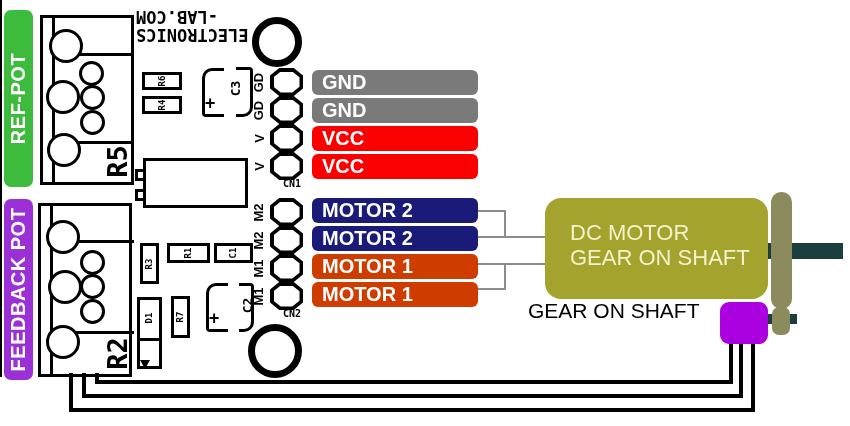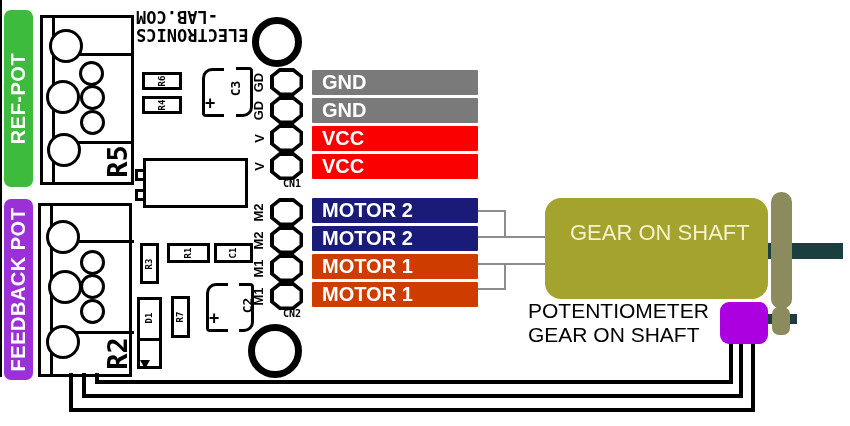--- a/index.html
+++ b/index.html
@@ -19,21 +19,21 @@
          clip-path: polygon(28% 0,72% 0,100% 27%,100% 73%,72% 100%,28% 100%,0 73%,0 27%); }
   .pad::after { content:""; position:absolute; inset:3.5px; background:#fff;
          clip-path: polygon(28% 0,72% 0,100% 27%,100% 73%,72% 100%,28% 100%,0 73%,0 27%); }
   .rbox { position: absolute; display:flex; align-items:center; justify-content:center; }
   .rbox > span { transform: rotate(-90deg); white-space: nowrap; display:block; }
   .mono { font-family: "DejaVu Sans Mono", monospace; font-weight: bold; }
   .sideband { position:absolute; width:29px; border-radius:7px; display:flex;
               align-items:center; justify-content:center; }
   .sideband > span { transform: rotate(-90deg); white-space:nowrap; color:#fff;
               font-weight:bold; font-size:20px; letter-spacing:.5px; }
-  .bar { position:absolute; left:312px; width:166px; height:25px; border-radius:1px;
+  .bar { position:absolute; left:312px; width:166px; height:25px; border-radius:6px;
          color:#fff; font-weight:bold; font-size:20px; line-height:25px; padding-left:10px; }
   .pinlab { font-weight:bold; font-size:13px; color:#000; }
   .cnlab { position:absolute; font-family:"DejaVu Sans Mono", monospace;
            font-weight:bold; font-size:10px; }
   .cbr-l { position:absolute; border:3px solid #000; border-right:none;
            border-top-left-radius:10px; border-bottom-left-radius:4px; }
   .cbr-r { position:absolute; border:3px solid #000; border-left:none;
            border-bottom-right-radius:10px; border-top-right-radius:4px; }
   .plus { position:absolute; font-family:"DejaVu Sans Mono", monospace;
           font-weight:bold; font-size:17px; }
@@ -195,31 +195,31 @@
   <div class="gline" style="left:478px;top:210px;width:28px;height:2px"></div>
   <div class="gline" style="left:504px;top:210px;width:2px;height:28px"></div>
   <div class="gline" style="left:478px;top:236px;width:68px;height:2px"></div>
   <div class="gline" style="left:478px;top:263px;width:68px;height:2px"></div>
   <div class="gline" style="left:504px;top:263px;width:2px;height:27px"></div>
   <div class="gline" style="left:478px;top:288px;width:28px;height:2px"></div>
 
   <div class="abs" style="left: 762px; top: 243px; width: 81px; height: 16px; background-color: rgb(27, 63, 63);"></div>
   <div class="abs" style="left: 545px; top: 198px; width: 223px; height: 101px; border-radius: 16px; background-color: rgb(163, 163, 46);">
     <div class="motor-text">
+      <div>DC MOTOR</div>
       <div>GEAR ON SHAFT</div>
     </div>
   </div>
   <div class="abs" style="left: 771px; top: 192px; width: 21px; height: 117px; border-radius: 10px; background-color: rgb(139, 139, 94);"></div>
 
   <div class="abs" style="left: 764px; top: 314px; width: 33px; height: 10px; background-color: rgb(27, 63, 63);"></div>
   <div class="abs" style="left: 772px; top: 307px; width: 18px; height: 28px; border-radius: 7px; background-color: rgb(139, 139, 94);"></div>
   <div class="abs" style="left: 720px; top: 302px; width: 48px; height: 42px; border-radius: 9px; background-color: rgb(171, 0, 224);"></div>
 
   <div class="abs caption" style="left:528px;top:299px">
-    <div>POTENTIOMETER</div>
     <div>GEAR ON SHAFT</div>
   </div>
 
   <div class="blk" style="left:95px;top:373px;width:4px;height:11px"></div>
   <div class="blk" style="left:95px;top:380px;width:638px;height:4px"></div>
   <div class="blk" style="left:729px;top:344px;width:4px;height:40px"></div>
 
   <div class="blk" style="left:82px;top:373px;width:4px;height:25px"></div>
   <div class="blk" style="left:82px;top:394px;width:661px;height:4px"></div>
   <div class="blk" style="left:739px;top:344px;width:4px;height:54px"></div>

